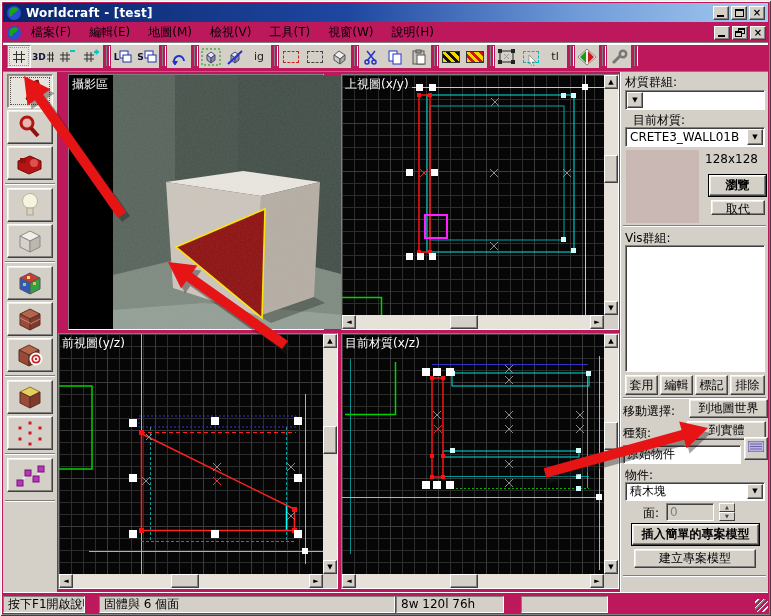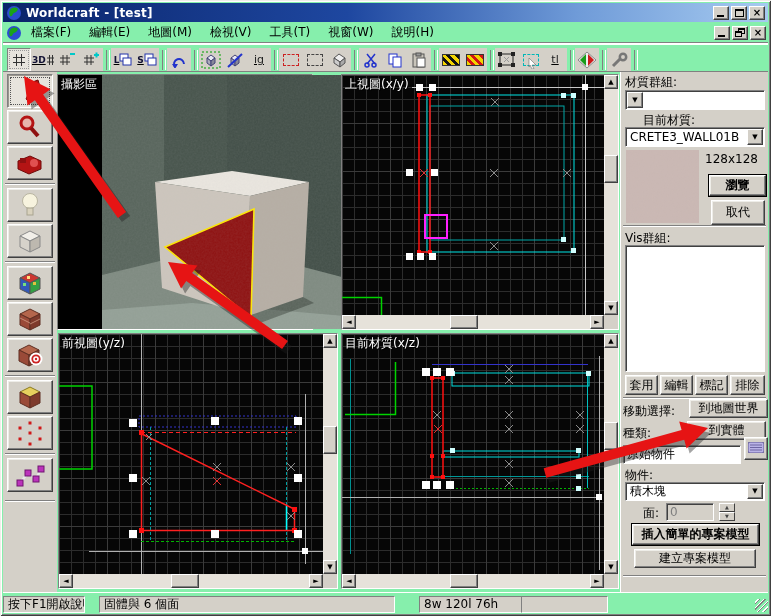--- a/index.html
+++ b/index.html
@@ -1,18 +1,18 @@
 <!DOCTYPE html>
 <html><head>
 <meta charset="utf-8">
 <style>
   html,body{margin:0;padding:0;background:#777;}
   *{box-sizing:border-box;}
   #win{
-    position:relative;width:771px;height:616px;background:#86efac;
+    position:relative;width:771px;height:616px;background:#be185d;
     font-family:"DejaVu Sans",sans-serif;overflow:hidden;
     box-shadow:inset 1px 1px 0 #efede8, inset -1px -1px 0 #404040, inset 2px 2px 0 #fff, inset -2px -2px 0 #808080;
   }
   
   .titlebar{position:absolute;left:3px;top:3px;width:765px;height:19px;
     background:linear-gradient(90deg,#0a246a 0%,#1e47a0 45%,#6f9bd8 75%,#a6caf0 100%);
     display:flex;align-items:center;padding:0 3px;}
   .titletext{color:#fff;font-weight:bold;font-size:12px;margin-left:4px;letter-spacing:.2px;}
   .winbtns{margin-left:auto;display:flex;gap:2px;}
   .wbtn{width:16px;height:14px;background:#d4d0c8;border:1px solid;border-color:#fff #404040 #404040 #fff;
@@ -20,22 +20,22 @@
   .glyph-min{position:absolute;left:3px;bottom:2px;width:7px;border-bottom:2px solid #000;}
   .glyph-max{position:absolute;left:3px;top:2px;width:9px;height:8px;border:1px solid #000;border-top-width:2px;}
   .glyph-restore-a{position:absolute;left:5px;top:1px;width:7px;height:6px;border:1px solid #000;border-top-width:2px;background:#d4d0c8;}
   .glyph-restore-b{position:absolute;left:2px;top:4px;width:7px;height:6px;border:1px solid #000;border-top-width:2px;background:#d4d0c8;}
   
   .menubar{position:absolute;left:3px;top:23px;width:765px;height:20px;display:flex;align-items:center;
     border-bottom:1px solid #808080;box-shadow:0 1px 0 #fff;}
   .menuitem{font-size:12px;color:#000;padding:2px 9px;}
   .mdi-btns{margin-left:auto;display:flex;gap:2px;padding-right:2px;}
   
-  .toolbar{position:absolute;left:3px;top:44px;width:765px;height:28px;display:flex;align-items:flex-end;
-    border-top:1px solid #fff;border-bottom:1px solid #808080;padding-left:4px;text-decoration:underline;}
+  .toolbar{position:absolute;left:3px;top:44px;width:765px;height:28px;display:flex;align-items:flex-start;
+    border-top:1px solid #fff;border-bottom:1px solid #808080;padding-left:4px;}
   .tbtn{width:24px;height:23px;background:#d4d0c8;display:flex;align-items:center;justify-content:center;
     border:1px solid #d4d0c8;position:relative;font-size:10px;color:#223;}
   .tbtn.pressed{background:#e7e4dd;border-color:#808080 #fff #fff #808080;outline:1px dotted #999;outline-offset:-3px;}
   .tsep{width:8px;height:22px;position:relative;}
   .tsep::after{content:"";position:absolute;left:3px;top:1px;bottom:1px;width:2px;border-left:1px solid #808080;border-right:1px solid #fff;}
   .minilbl{font-size:9px;font-weight:bold;color:#113;}
   .stripes-yb{width:18px;height:12px;border:1px solid #333;background:repeating-linear-gradient(45deg,#f2d400 0 3px,#111 3px 6px);}
   .stripes-yr{width:18px;height:12px;border:1px solid #333;background:repeating-linear-gradient(45deg,#f2d400 0 3px,#d41414 3px 6px);}
   .dash-red{width:16px;height:12px;border:1px dashed #cc2020;}
   .dash-blk{width:16px;height:12px;border:1px dashed #444;}
@@ -57,21 +57,21 @@
   .vthumb{position:absolute;left:0;width:14px;height:28px;background:#d4d0c8;border:1px solid;border-color:#fff #404040 #404040 #fff;box-shadow:inset -1px -1px 0 #808080;}
   .hthumb{position:absolute;top:0;height:14px;width:28px;background:#d4d0c8;border:1px solid;border-color:#fff #404040 #404040 #fff;box-shadow:inset -1px -1px 0 #808080;}
   .sbcorner{position:absolute;right:0;bottom:0;width:14px;height:14px;background:#d4d0c8;}
   
   .rpanel{position:absolute;left:620px;top:72px;width:148px;height:520px;background:#d4d0c8;border-left:1px solid #fff;font-size:12px;}
   .rlabel{position:absolute;color:#000;}
   .combo{position:absolute;height:20px;background:#fff;border:1px solid;border-color:#808080 #fff #fff #808080;box-shadow:inset 1px 1px 0 #404040;display:flex;align-items:center;}
   .combo .ctext{flex:1;padding:0 4px;font-size:12px;white-space:nowrap;overflow:hidden;}
   .combo .cbtn{width:16px;height:16px;margin:1px;background:#d4d0c8;border:1px solid;border-color:#fff #404040 #404040 #fff;box-shadow:inset -1px -1px 0 #808080;font-size:7px;line-height:14px;text-align:center;}
   .rbtn{position:absolute;background:#d4d0c8;border:1px solid;border-color:#fff #404040 #404040 #fff;box-shadow:inset -1px -1px 0 #808080, inset 1px 1px 0 #eeede8;
-    font-size:12px;text-align:center;color:#000;font-family:Liberation Sans, sans-serif;padding:0;}
+    font-size:12px;text-align:center;color:#000;font-family:Liberation Serif, serif;padding:0;}
   .rbtn.default{box-shadow:0 0 0 1px #000, inset -1px -1px 0 #808080, inset 1px 1px 0 #eeede8;font-weight:bold;}
   .sunken{border:1px solid;border-color:#808080 #fff #fff #808080;box-shadow:inset 1px 1px 0 #404040;background:#fff;}
   .hr{position:absolute;left:2px;right:2px;height:2px;border-top:1px solid #808080;border-bottom:1px solid #fff;}
   .txtfield{position:absolute;background:#fff;border:1px solid;border-color:#808080 #fff #fff #808080;box-shadow:inset 1px 1px 0 #404040;
     font-size:12px;padding:1px 3px;font-family:"DejaVu Sans",sans-serif;}
   .spinner{position:absolute;width:16px;height:18px;}
   .spbtn{position:absolute;left:0;width:16px;height:9px;background:#d4d0c8;border:1px solid;border-color:#fff #404040 #404040 #fff;font-size:5px;line-height:7px;text-align:center;color:#444;}
   
   .statusbar{position:absolute;left:3px;top:592px;width:765px;height:21px;border-top:1px solid #fff;}
   .sseg{position:absolute;top:3px;height:17px;background:#d4d0c8;border:1px solid;border-color:#808080 #fff #fff #808080;
@@ -366,21 +366,21 @@
             <rect x="3" y="19" width="6" height="6"></rect>
             <rect x="11" y="9" width="6" height="6"></rect>
             <rect x="19" y="15" width="6" height="6"></rect>
             <rect x="24" y="5" width="6" height="6"></rect>
           </g>
         </svg>
       </div>
     <div class="pdiv" style="margin-top:8px"></div>
   </div>
 
-  <div class="viewport" style="left:57px;top:74px;width:256px;height:256px;padding-left:44px;">
+  <div class="viewport" style="left:68px;top:74px;width:256px;height:256px;padding-left:44px;">
     <div class="vplabel">攝影區</div>
     <svg width="278" height="254">
       <defs>
         <filter id="nz" x="0" y="0" width="100%" height="100%">
             <feTurbulence type="fractalNoise" baseFrequency="0.55" numOctaves="2" result="n"></feTurbulence>
             <feColorMatrix in="n" type="matrix" values="0 0 0 0 0.5,0 0 0 0 0.5,0 0 0 0 0.5,0 0 0 0.25 0"></feColorMatrix>
           </filter>
       </defs>
       <rect width="278" height="254" fill="#46534b"></rect>
       <rect x="0" y="0" width="62" height="254" fill="#57645b"></rect>
@@ -598,38 +598,38 @@
         <span class="sbtn rt">►</span>
       </div>
     <div class="sbcorner"></div>
   </div>
 
   <div class="rpanel">
     <span class="rlabel" style="left:4px;top:2px">材質群組:</span>
     <div class="combo" style="left:4px;top:18px;width:140px">
         <span class="cbtn">▼</span>
     </div>
-    <span class="rlabel" style="left:22px;top:40px">目前材質:</span>
+    <span class="rlabel" style="left:12px;top:40px">目前材質:</span>
     <div class="combo" style="left:4px;top:55px;width:140px">
       <span class="ctext">CRETE3_WALL01B</span>
         <span class="cbtn">▼</span>
     </div>
     <svg style="position:absolute;left:5px;top:78px" width="73" height="73">
       <defs>
           <filter id="tx">
             <feTurbulence type="fractalNoise" baseFrequency="0.8" numOctaves="3" result="n"></feTurbulence>
             <feColorMatrix in="n" type="matrix" values="0 0 0 0 0.55,0 0 0 0 0.45,0 0 0 0 0.45,0 0 0 0.5 0"></feColorMatrix>
           </filter>
         </defs>
       <rect width="73" height="73" fill="#cbb9b4"></rect>
         <rect width="73" height="73" filter="url(#tx)" opacity="0.55"></rect>
     </svg>
     <span class="rlabel" style="left:84px;top:80px">128x128</span>
     <button class="rbtn default" style="left:88px;top:103px;width:57px;height:21px">瀏覽</button>
-    <button class="rbtn" style="left:90px;top:128px;width:54px;height:25px">取代</button>
+    <button class="rbtn" style="left:90px;top:128px;width:54px;height:15px">取代</button>
     <div class="hr" style="top:153px"></div>
     <span class="rlabel" style="left:4px;top:158px">Vis群組:</span>
     <div class="sunken" style="position:absolute;left:4px;top:173px;width:140px;height:127px"></div>
     <button class="rbtn" style="left:4px;top:303px;width:33px;height:20px">套用</button>
     <button class="rbtn" style="left:39px;top:303px;width:33px;height:20px">編輯</button>
     <button class="rbtn" style="left:74px;top:303px;width:33px;height:20px">標記</button>
     <button class="rbtn" style="left:109px;top:303px;width:35px;height:20px">排除</button>
     <div class="hr" style="top:325px"></div>
     <span class="rlabel" style="left:2px;top:331px">移動選擇:</span>
     <button class="rbtn" style="left:68px;top:327px;width:79px;height:19px">到地圖世界</button>
@@ -652,21 +652,21 @@
       <span class="spbtn" style="top:9px">▼</span>
     </span>
     <button class="rbtn default" style="left:11px;top:452px;width:127px;height:21px">插入簡單的專案模型</button>
     <button class="rbtn" style="left:13px;top:477px;width:122px;height:19px">建立專案模型</button>
     <div class="hr" style="top:503px"></div>
   </div>
 
   <div class="statusbar">
     <span class="sseg" style="left:0;width:82px">按下F1開啟說明</span>
     <span class="sseg" style="left:96px;width:296px">固體與 6 個面</span>
-    <span class="sseg" style="left:416px;width:124px">8w 120l 76h</span>
+    <span class="sseg" style="left:393px;width:108px">8w 120l 76h</span>
     <span class="sseg" style="left:518px;width:87px"></span>
     <span class="grip"></span>
   </div>
 
   <svg class="overlay" width="771" height="616">
     <g fill="rgba(30,30,30,0.4)">
       <polygon points="130.1,216.1 47.1,98.4 54.5,93.2 28,80 31.5,109.4 38.9,104.2 121.9,221.9"></polygon>
       <polygon points="291.9,345.9 196.1,277.9 201.3,270.6 172,267 185.1,293.4 190.3,286.1 286.1,354.1"></polygon>
       <polygon points="549.3,482.8 687.2,444.7 689.6,453.4 711,433 682.2,426.4 684.6,435.1 546.7,473.2"></polygon>
     </g>

